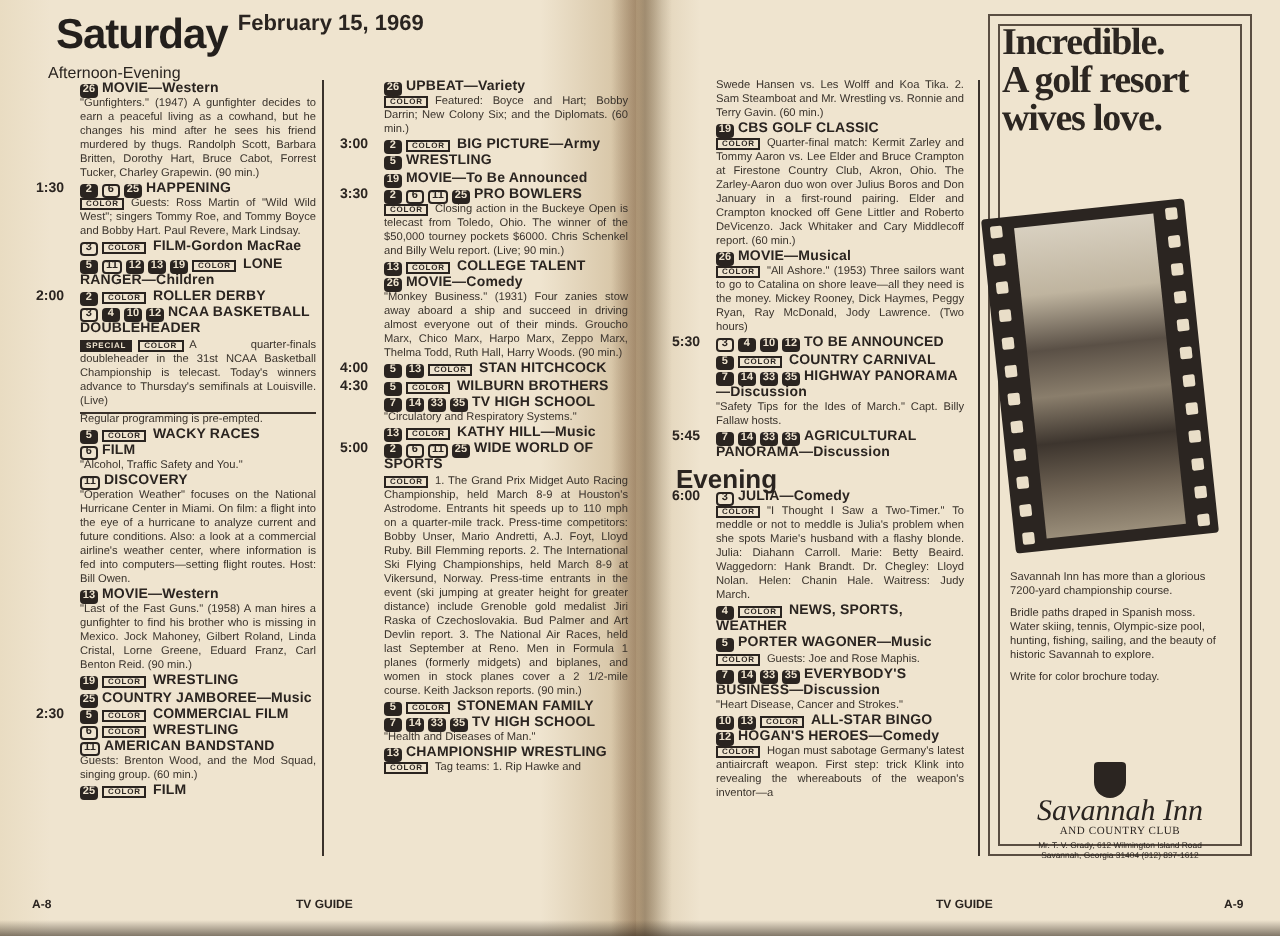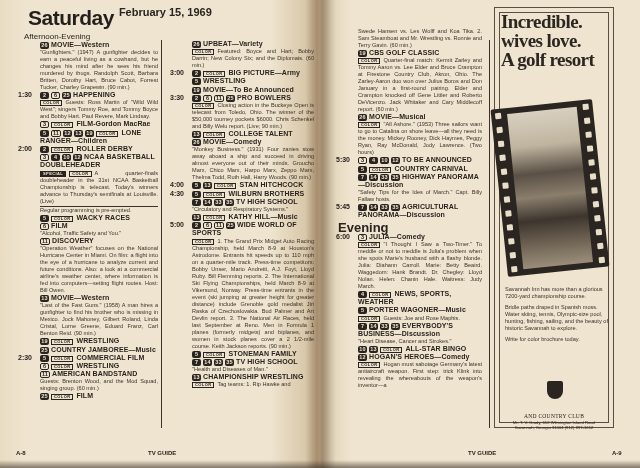--- a/index.html
+++ b/index.html
@@ -43,21 +43,21 @@
   .desc { font-size: 5.6px; line-height: 7px; text-align: justify; color: #3a332c; }
 
   .ch { display: inline-block; min-width: 9px; height: 7px; line-height: 7px; text-align: center; font-size: 5.5px; font-weight: bold; border-radius: 2px; margin-right: 2px; vertical-align: 0px; background: #2a2420; color: #efe4cf; padding: 0 1px; }
   .ch.outline { background: transparent; color: #2a2420; border: 1px solid #2a2420; line-height: 5px; height: 7px; }
   .color-tag { display: inline-block; height: 6px; line-height: 4px; font-size: 4px; letter-spacing: 0.4px; font-weight: bold; border: 1px solid #2a2420; background: #efe4cf; color: #2a2420; padding: 0 2px; margin-right: 3px; vertical-align: 0; }
   .color-tag.special { background: #2a2420; color: #efe4cf; }
 
   .footer { position: absolute; bottom: 12px; font-size: 6px; font-weight: bold; color: #2a2420; }
 
   
-  .ad { position: absolute; left: 494px; top: 7px; width: 120px; height: 421px; border: 1px solid #5a4e42; }
+  .ad { position: absolute; left: 494px; top: 7px; width: 132px; height: 421px; border: 1px solid #5a4e42; }
   .ad-inner { position: absolute; left: 4px; top: 4px; right: 4px; bottom: 4px; border: 1px solid #5a4e42; }
   .ad-headline { position: absolute; left: 6px; top: 4px; font-family: "Liberation Serif", serif; font-weight: bold; font-size: 19px; line-height: 19px; color: #2c2621; letter-spacing: -0.6px; }
   .film { position: absolute; left: 4px; top: 96px; width: 102px; height: 168px; transform: rotate(-6deg); background: #2b2521; border-radius: 2px; }
   .film-photo { position: absolute; left: 16px; top: 6px; width: 70px; height: 156px; background: linear-gradient(180deg, #d8d0c0 0%, #bfb49f 22%, #5a5046 40%, #8a7e6c 55%, #3d352e 70%, #6e6253 85%, #9a8e7a 100%); }
   .holes { position: absolute; top: 4px; width: 10px; height: 160px; display: flex; flex-direction: column; justify-content: space-between; }
   .hole { width: 6px; height: 6px; background: #e9dec8; border-radius: 1px; margin-left: 2px; }
   .ad-body { position: absolute; left: 10px; top: 278px; width: 108px; font-size: 5.6px; line-height: 7px; color: #3a322b; }
   .ad-body p { margin-bottom: 4px; }
   .crest { position: absolute; left: 52px; top: 373px; width: 16px; height: 18px; background: #2b2521; border-radius: 2px 2px 8px 8px; }
   .brand { position: absolute; left: 0; right: 0; top: 390px; text-align: center; font-family: "Liberation Serif", serif; font-style: italic; font-size: 15px; line-height: 16px; color: #2a2420; }
@@ -195,21 +195,21 @@
     </div>
     <div class="entry">
       <div class="line-title"><span class="ch">7</span><span class="ch">14</span><span class="ch">33</span><span class="ch">35</span><span>TV HIGH SCHOOL</span></div>
       <div class="desc"><span>"Health and Diseases of Man."</span></div>
     </div>
     <div class="entry">
       <div class="line-title"><span class="ch">13</span><span>CHAMPIONSHIP WRESTLING</span></div>
       <div class="desc"><span class="color-tag">COLOR</span><span>Tag teams: 1. Rip Hawke and</span></div>
     </div>
   </div>
-<div class="col" id="col3" style="left:358px;top:28px;width:124px;">
+<div class="col" id="col3" style="left:358px;top:40px;width:124px;">
   <div id="col3a">
       <div class="entry">
         <div class="desc"><span>Swede Hansen vs. Les Wolff and Koa Tika. 2. Sam Steamboat and Mr. Wrestling vs. Ronnie and Terry Gavin. (60 min.)</span></div>
       </div>
       <div class="entry">
         <div class="line-title"><span class="ch">19</span><span>CBS GOLF CLASSIC</span></div>
         <div class="desc"><span class="color-tag">COLOR</span><span>Quarter-final match: Kermit Zarley and Tommy Aaron vs. Lee Elder and Bruce Crampton at Firestone Country Club, Akron, Ohio. The Zarley-Aaron duo won over Julius Boros and Don January in a first-round pairing. Elder and Crampton knocked off Gene Littler and Roberto DeVicenzo. Jack Whitaker and Cary Middlecoff report. (60 min.)</span></div>
       </div>
       <div class="entry">
         <div class="line-title"><span class="ch">26</span><span>MOVIE—Musical</span></div>
@@ -256,22 +256,22 @@
         <div class="line-title"><span class="ch">12</span><span>HOGAN'S HEROES—Comedy</span></div>
         <div class="desc"><span class="color-tag">COLOR</span><span>Hogan must sabotage Germany's latest antiaircraft weapon. First step: trick Klink into revealing the whereabouts of the weapon's inventor—a</span></div>
       </div>
     </div>
 </div>
 
 <div class="ad">
   <div class="ad-inner"></div>
   <div class="ad-headline">
     <div>Incredible.</div>
+    <div>A golf resort</div>
     <div>wives love.</div>
-    <div>A golf resort</div>
   </div>
   <div class="film">
     <div class="holes" style="left:2px;">
       <div class="hole"></div>
         <div class="hole"></div>
         <div class="hole"></div>
         <div class="hole"></div>
         <div class="hole"></div>
         <div class="hole"></div>
         <div class="hole"></div>
@@ -296,20 +296,21 @@
         <div class="hole"></div>
         <div class="hole"></div>
     </div>
   </div>
   <div class="ad-body">
     <p>Savannah Inn has more than a glorious 7200-yard championship course.</p>
     <p>Bridle paths draped in Spanish moss. Water skiing, tennis, Olympic-size pool, hunting, fishing, sailing, and the beauty of historic Savannah to explore.</p>
     <p>Write for color brochure today.</p>
   </div>
   <div class="crest"></div>
+  <div class="brand">Savannah Inn</div>
   <div class="brand-sub">AND COUNTRY CLUB</div>
   <div class="brand-addr">
     <div>Mr. T. V. Grady, 612 Wilmington Island Road</div>
     <div>Savannah, Georgia 31404 (912) 897-1612</div>
   </div>
 </div>
 
 <div class="footer" style="left:16px;">A-8</div>
 <div class="footer" style="left:148px;">TV GUIDE</div>
 <div class="footer" style="left:468px;">TV GUIDE</div>

